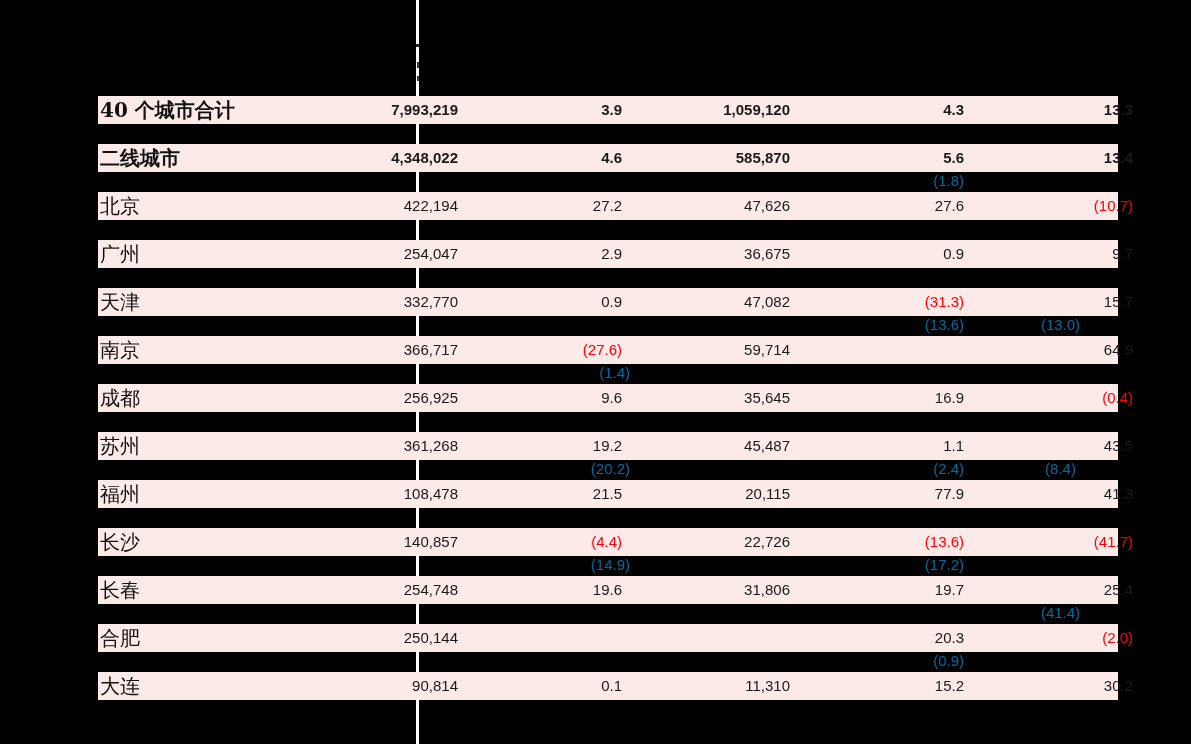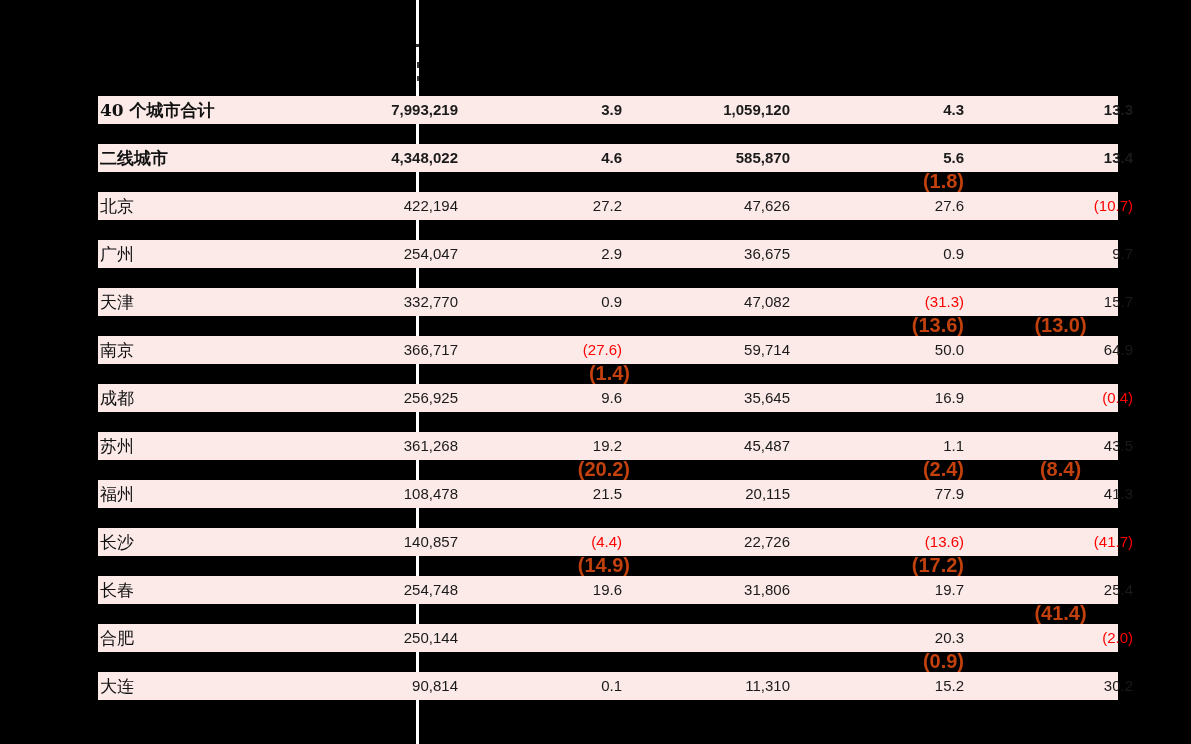--- a/index.html
+++ b/index.html
@@ -75,39 +75,39 @@
     white-space: nowrap;
   }
   .c-city  { left: 2px;  text-align: left; }
   .c-2 { left: 210px; width: 150px; text-align: right; }
   .c-3 { left: 382px; width: 142px; text-align: right; }
   .c-4 { left: 540px; width: 152px; text-align: right; }
   .c-5 { left: 720px; width: 146px; text-align: right; }
   .c-6 { left: 890px; width: 145px; text-align: right; }
 
   .city-label {
-    font-size: 17px;
+    font-size: 20px;
     font-family: "DejaVu Serif", "Liberation Serif", serif;
     color: #111111;
   }
   .row.total .cell,
   .row.subtotal .cell { font-weight: bold; }
   .row.total .city-label,
   .row.subtotal .city-label { font-weight: bold; }
 
   .neg { color: #fe0000; }
 
   
   .overflow-neg {
     position: absolute;
     height: 20px;
     line-height: 20px;
-    font-size: 20px;
-    font-weight: bold;
-    color: #c2410c;
+    font-size: 15px;
+    font-weight: normal;
+    color: #0369a1;
     white-space: nowrap;
   }
   .of-3 { left: 390px; width: 142px; text-align: right; }
   .of-5 { left: 720px; width: 146px; text-align: right; }
   .of-6 { left: 890px; width: 145px; text-align: center; }
   .of-above { top: -21px; }
 </style>
 </head>
 <body>
 
@@ -156,21 +156,20 @@
       <div class="cell c-3">0.9</div>
       <div class="cell c-4">47,082</div>
       <div class="cell c-5 neg">(31.3)</div>
       <div class="cell c-6">15.7</div>
     </div>
     <div class="row">
       <div class="cell c-city city-label">南京</div>
       <div class="cell c-2">366,717</div>
       <div class="cell c-3 neg">(27.6)</div>
       <div class="cell c-4">59,714</div>
-      <div class="cell c-5">50.0</div>
       <div class="cell c-6">64.9</div>
       <div class="overflow-neg of-5 of-above">(13.6)</div>
       <div class="overflow-neg of-6 of-above">(13.0)</div>
     </div>
     <div class="row">
       <div class="cell c-city city-label">成都</div>
       <div class="cell c-2">256,925</div>
       <div class="cell c-3">9.6</div>
       <div class="cell c-4">35,645</div>
       <div class="cell c-5">16.9</div>

